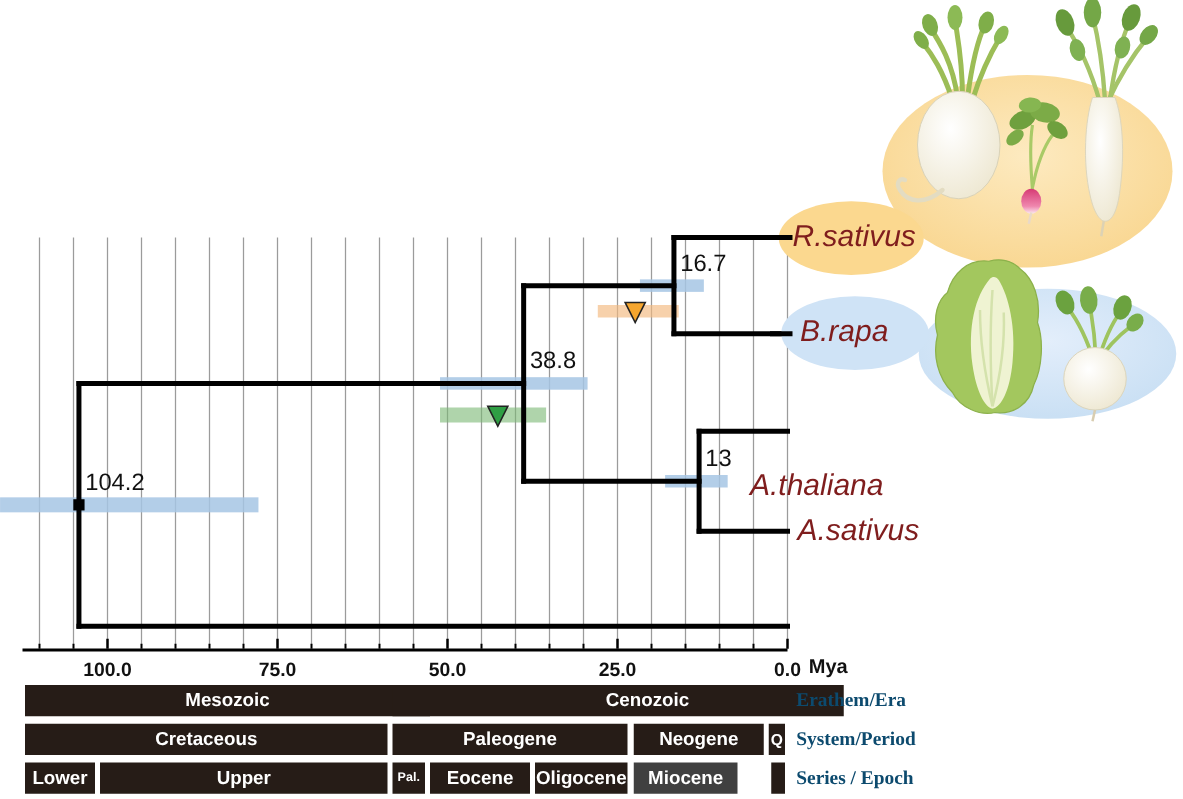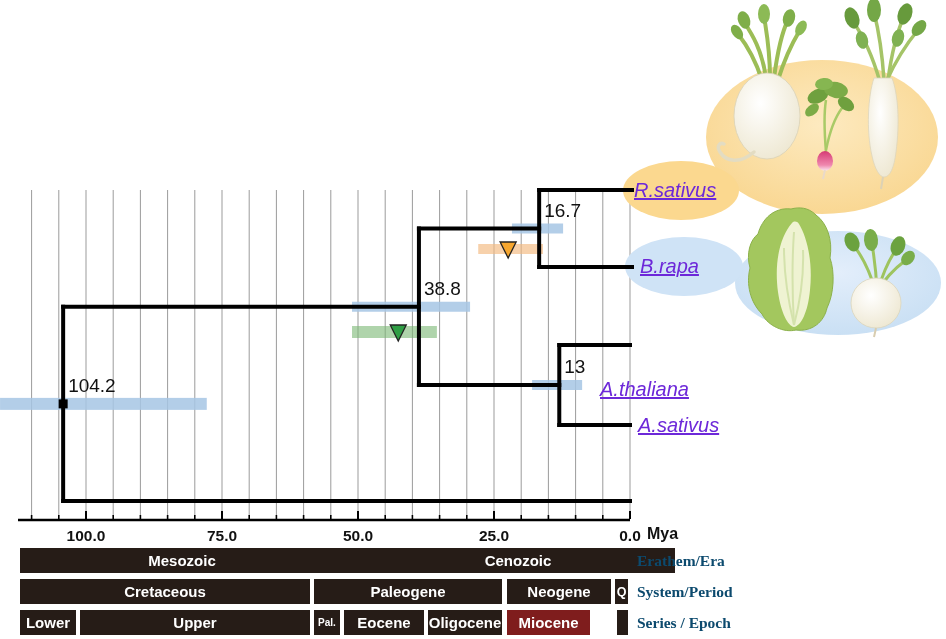--- a/index.html
+++ b/index.html
@@ -1,21 +1,21 @@
 <!DOCTYPE html>
 <html><head>
 <meta charset="utf-8">
 <style>
   html,body{margin:0;padding:0;background:#fff;}
   #fig{position:relative;width:946px;height:639px;overflow:hidden;background:#fff;
        font-family:"Liberation Sans",sans-serif;}
   #fig svg{position:absolute;left:0;top:0;}
   svg text{font-family:"Liberation Sans",sans-serif;}
-  .species-label{position:absolute;font-style:italic;font-size:20px;color:#6d28d9;
-       white-space:nowrap;height:26px;line-height:26px;text-decoration:underline;}
+  .species-label{position:absolute;font-style:italic;font-size:24px;color:#7f1d1d;
+       white-space:nowrap;height:26px;line-height:26px;}
   .label-ellipse{position:absolute;border-radius:50%;}
   .tip-stub{position:absolute;background:#000;height:4px;}
   .geo-side-label{position:absolute;left:637px;font-weight:bold;font-size:15.5px;
        color:#0c4a6e;white-space:nowrap;height:20px;line-height:20px;font-family:Liberation Serif, serif;}
   .mya-label{position:absolute;left:647px;top:525px;font-weight:bold;font-size:16px;color:#111;}
   #geo-scale .geo-block{position:absolute;color:#fff;font-weight:bold;text-align:center;
        display:flex;align-items:center;justify-content:center;overflow:hidden;white-space:nowrap;}
 </style>
 </head>
 <body>
@@ -222,21 +222,21 @@
       <div class="geo-block" style="left: 314px; width: 314px; top: 548px; height: 25px; background: rgb(38, 28, 23); color: rgb(255, 255, 255); font-size: 15px; padding-left: 47px;">Cenozoic</div>
       <div class="geo-block" style="left: 20px; width: 290px; top: 579px; height: 25px; background: rgb(38, 28, 23); color: rgb(255, 255, 255); font-size: 15px;">Cretaceous</div>
       <div class="geo-block" style="left: 314px; width: 188px; top: 579px; height: 25px; background: rgb(38, 28, 23); color: rgb(255, 255, 255); font-size: 15px;">Paleogene</div>
       <div class="geo-block" style="left: 507px; width: 104px; top: 579px; height: 25px; background: rgb(38, 28, 23); color: rgb(255, 255, 255); font-size: 15px;">Neogene</div>
       <div class="geo-block" style="left: 615px; width: 13px; top: 579px; height: 25px; background: rgb(38, 28, 23); color: rgb(255, 255, 255); font-size: 12.5px;">Q</div>
       <div class="geo-block" style="left: 20px; width: 56px; top: 610px; height: 25px; background: rgb(38, 28, 23); color: rgb(255, 255, 255); font-size: 15px;">Lower</div>
       <div class="geo-block" style="left: 80px; width: 230px; top: 610px; height: 25px; background: rgb(38, 28, 23); color: rgb(255, 255, 255); font-size: 15px; text-align: center;">Upper</div>
       <div class="geo-block" style="left: 314px; width: 26px; top: 610px; height: 25px; background: rgb(38, 28, 23); color: rgb(255, 255, 255); font-size: 10px;">Pal.</div>
       <div class="geo-block" style="left: 344px; width: 80px; top: 610px; height: 25px; background: rgb(38, 28, 23); color: rgb(255, 255, 255); font-size: 15px;">Eocene</div>
       <div class="geo-block" style="left: 428px; width: 74px; top: 610px; height: 25px; background: rgb(38, 28, 23); color: rgb(255, 255, 255); font-size: 15px;">Oligocene</div>
-      <div class="geo-block" style="left: 507px; width: 83px; top: 610px; height: 25px; background: #7f1d1d; color: rgb(255, 255, 255); font-size: 15px;">Miocene</div>
+      <div class="geo-block" style="left: 507px; width: 83px; top: 610px; height: 25px; background: #404040; color: rgb(255, 255, 255); font-size: 15px;">Miocene</div>
       <div class="geo-block" style="left: 594px; width: 29px; top: 610px; height: 25px; background: rgb(38, 28, 23); color: #86efac; font-size: 12.5px; margin-top: 44px;">Pli.</div>
       <div class="geo-block" style="left: 617px; width: 11px; top: 610px; height: 25px; background: rgb(38, 28, 23); color: rgb(255, 255, 255); font-size: 12.5px;"></div>
     </div>
   <div class="geo-side-label" style="top:551px;">Erathem/Era</div>
   <div class="geo-side-label" style="top:582px;">System/Period</div>
   <div class="geo-side-label" style="top:613px;">Series / Epoch</div>
 
 </div>
 
 </body></html>

